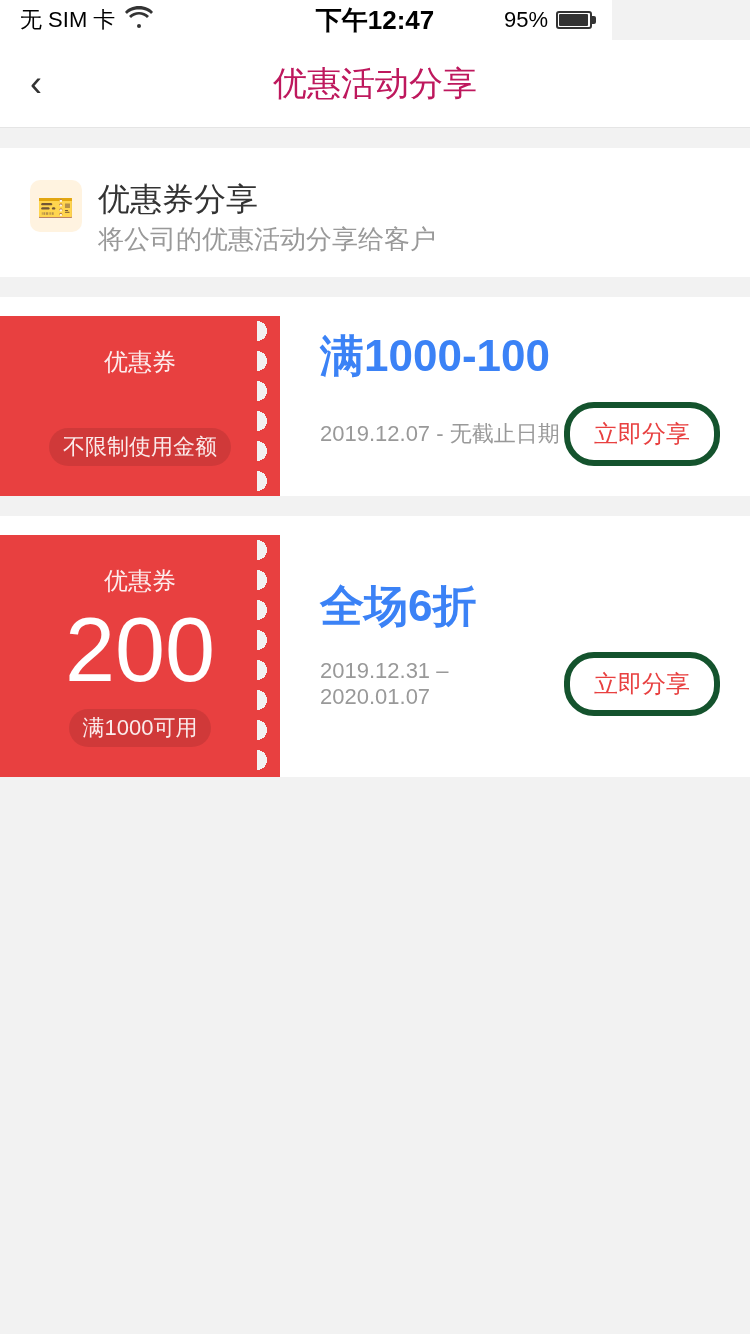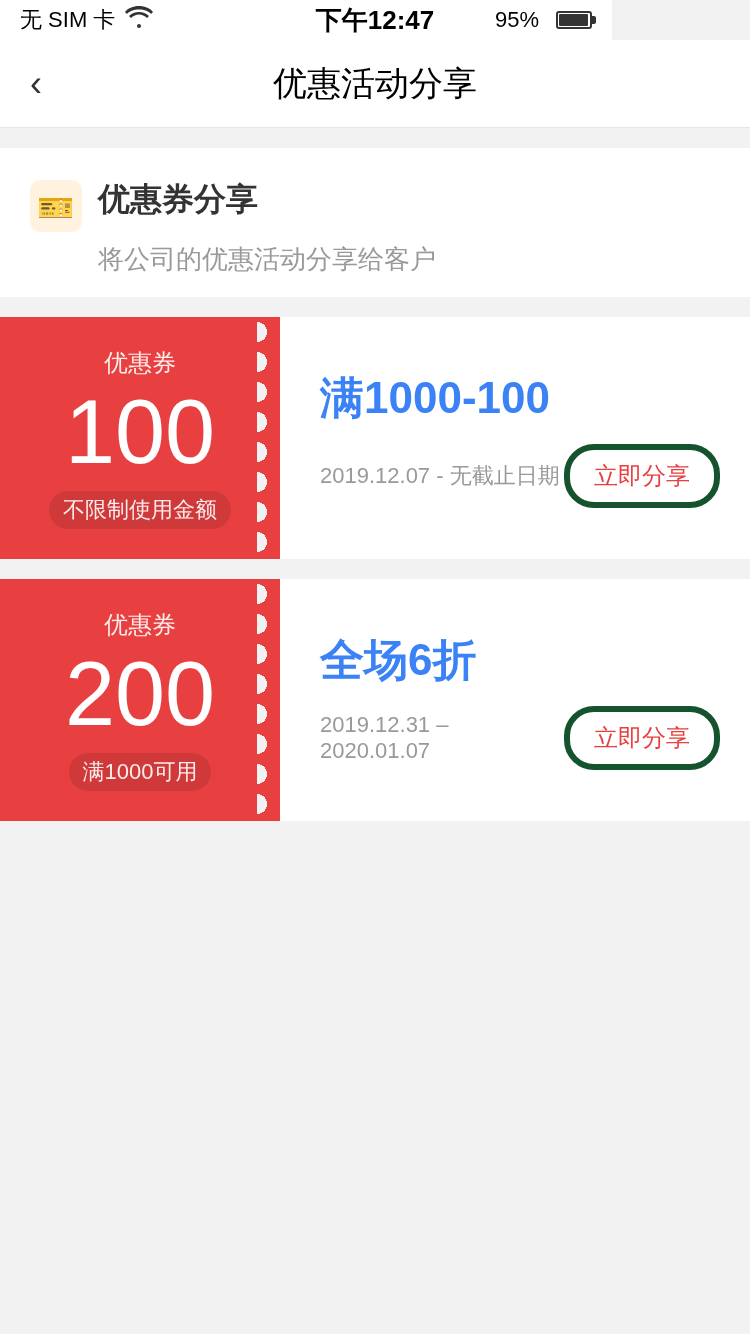--- a/index.html
+++ b/index.html
@@ -33,21 +33,21 @@
     .status-center {
       font-size: 26px;
       font-weight: 600;
       position: absolute;
       left: 50%;
       transform: translateX(-50%);
     }
     .status-right {
       display: flex;
       align-items: center;
-      gap: 17px;
+      gap: 8px;
       font-size: 22px;
     }
     .battery-icon {
       display: inline-block;
       width: 36px;
       height: 18px;
       border: 2px solid #333;
       border-radius: 3px;
       position: relative;
     }
@@ -88,43 +88,43 @@
       left: 30px;
       font-size: 36px;
       color: #333;
       cursor: pointer;
       display: flex;
       align-items: center;
     }
     .nav-title {
       font-size: 34px;
       font-weight: 500;
-      color: #000000;
+      color: #be185d;
     }
 
     
     .section-header {
       background: #fff;
       padding: 30px 30px 20px 30px;
       margin-top: 20px;
       display: flex;
       align-items: flex-start;
       gap: 16px;
     }
     .section-icon {
       width: 52px;
       height: 52px;
       flex-shrink: 0;
       margin-top: 2px;
     }
     .section-text h2 {
       font-size: 32px;
-      font-weight: 700;
+      font-weight: 400;
       color: #333;
-      margin-bottom: 20px;
+      margin-bottom: 0;
     }
     .section-text p {
       font-size: 26px;
       color: #999;
     }
 
     
     .coupon-list {
       margin-top: 20px;
       display: flex;
@@ -146,20 +146,21 @@
     .coupon-left {
       width: 280px;
       background: #e84040;
       display: flex;
       flex-direction: column;
       align-items: center;
       justify-content: space-between;
       padding: 30px 20px;
       position: relative;
       flex-shrink: 0;
+      margin-top: 19px;
     }
 
     
     .coupon-left::after {
       content: '';
       position: absolute;
       right: -1px;
       top: 0;
       bottom: 0;
       width: 24px;
@@ -270,21 +271,20 @@
     <h2>优惠券分享</h2>
     <p>将公司的优惠活动分享给客户</p>
   </div>
 </div>
 
 <div class="coupon-list">
 
   <div class="coupon-card">
     <div class="coupon-left">
       <div class="coupon-label">优惠券</div>
-      <div class="coupon-amount">100</div>
       <div class="coupon-condition">不限制使用金额</div>
     </div>
     <div class="coupon-right">
       <div class="coupon-title">满1000-100</div>
       <div class="coupon-meta">
         <span class="coupon-date">2019.12.07 - 无截止日期</span>
         <button class="share-btn">立即分享</button>
       </div>
     </div>
   </div>

